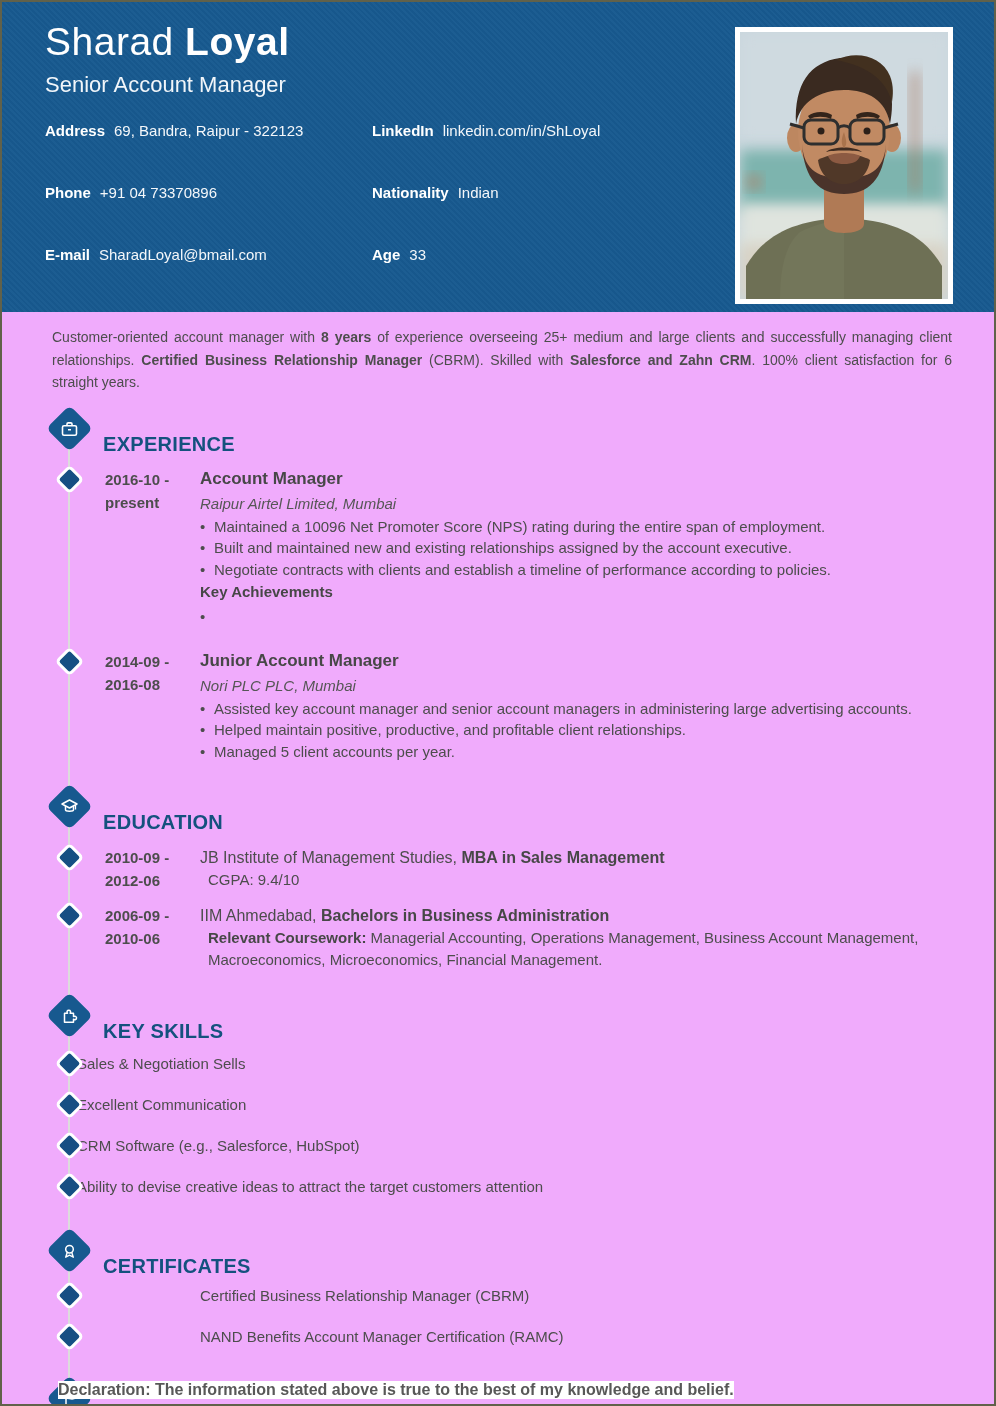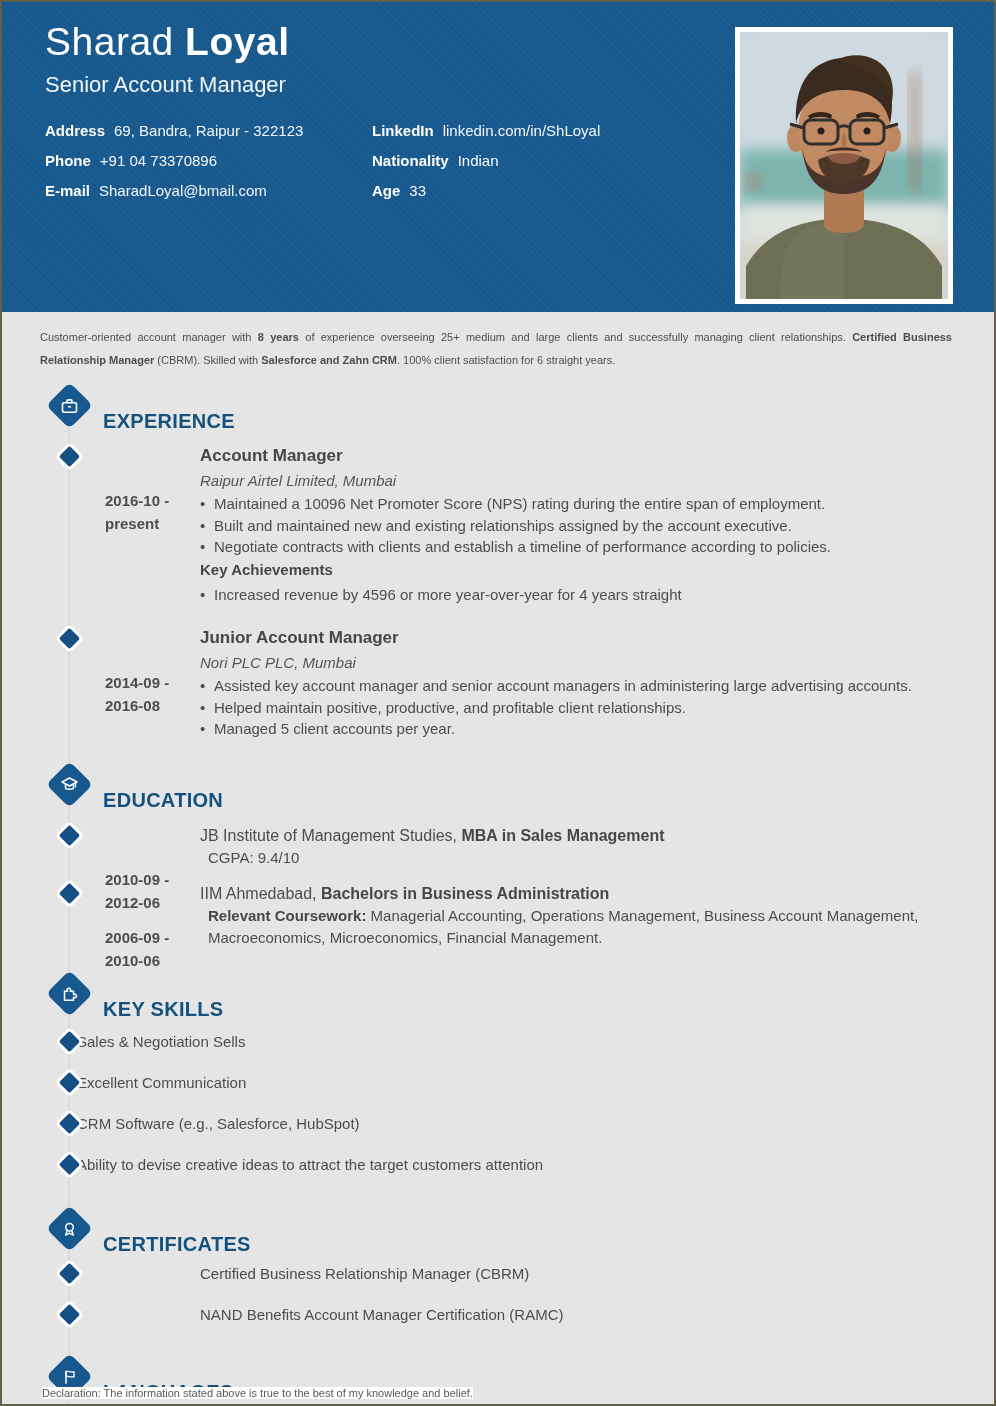--- a/index.html
+++ b/index.html
@@ -3,39 +3,39 @@
 <meta charset="utf-8">
 <style>
   * { margin: 0; padding: 0; box-sizing: border-box; }
   html, body { background: #ffffff; }
   body { font-family: "Liberation Sans", sans-serif; }
 
   .page {
     position: relative;
     width: 996px;
     height: 1406px;
-    background: #e5e5e5;
+    background: #f0abfc;
     border: 2px solid #61614a;
     overflow: hidden;
   }
 
   
   .header {
     position: relative;
     height: 310px;
     background: #17598f;
     background-image: repeating-linear-gradient(45deg, rgba(255,255,255,0.025) 0 2px, rgba(0,0,0,0.02) 2px 4px);
     color: #ffffff;
     padding: 18px 0 0 43px;
   }
   .name { font-size: 39px; font-weight: 400; letter-spacing: 0.5px; line-height: 44px; }
   .name .last { font-weight: 700; }
   .job-title { font-size: 22px; font-weight: 400; margin-top: 8px; color: #f2f6fa; }
   .contact { display: flex; margin-top: 24px; }
-  .contact-col { display: flex; flex-direction: column; }
+  .contact-col { display: flex; flex-direction: column; gap: 32px; }
   .contact-col.left { width: 327px; }
   .contact-row { display: flex; align-items: baseline; height: 30px; font-size: 15px; }
   .contact-label { font-weight: 700; margin-right: 9px; }
   .contact-value { font-weight: 400; color: #f4f7fa; }
 
   .photo-frame {
     position: absolute;
     top: 25px;
     right: 41px;
     width: 218px;
@@ -51,22 +51,22 @@
     position: absolute;
     left: 66px;
     top: 100px;
     bottom: 28px;
     width: 2px;
     background: #dcdcdc;
     z-index: 0;
   }
 
   .summary {
-    padding: 14px 42px 0 38px;
-    font-size: 11px;
+    padding: 14px 42px 0 50px;
+    font-size: 14px;
     line-height: 22.5px;
     color: #4d4d4d;
     text-align: justify;
   }
   .b { font-weight: 700; }
 
   .section-header { position: relative; height: 46px; margin-top: 14px; z-index: 2; }
   .icon-diamond {
     position: absolute;
     left: 51px;
@@ -105,46 +105,46 @@
   .entry .bullet-diamond { top: 4px; }
   .entry-dates {
     position: absolute;
     left: 103px;
     top: 0;
     width: 92px;
     font-size: 15px;
     font-weight: 700;
     color: #4d4d4d;
     line-height: 23px;
-    margin-top: 44px;
   }
   .role { font-size: 17px; font-weight: 700; color: #474747; line-height: 22px; }
   .company { font-size: 15px; font-style: italic; color: #565656; margin-top: 3px; line-height: 21px; }
   .bullets { margin-top: 2px; }
   .bullet-line { display: flex; font-size: 15px; color: #4d4d4d; line-height: 21.5px; }
   .bullet-line .dot { width: 14px; flex: none; text-align: left; }
   .ach-label { font-size: 15px; font-weight: 700; color: #474747; line-height: 24px; }
 
   .edu-school { font-size: 16px; color: #4d4d4d; line-height: 23px; }
   .edu-degree { font-weight: 700; color: #474747; }
   .edu-detail { font-size: 15px; color: #4d4d4d; line-height: 22px; margin-left: 8px; }
   .edu-detail .lbl { font-weight: 700; color: #474747; }
 
   .simple-row { position: relative; padding-left: 75px; padding-right: 42px; margin-top: 11px; height: 30px; font-size: 15px; color: #4d4d4d; z-index: 1; }
   .simple-row .bullet-diamond { top: 1px; }
   .cert-row { padding-left: 198px; }
 
   .declaration {
     position: absolute;
-    left: 40px;
+    left: 56px;
     bottom: 5px;
-    font-size: 11px;
+    font-size: 16px;
     color: #585858;
     z-index: 2;
     background: #fff;
+    font-weight: bold;
   }
 </style>
 </head>
 <body>
 
 <div class="page">
 
   <div class="header">
     <div class="name"><span>Sharad</span> <span class="last">Loyal</span></div>
     <div class="job-title">Senior Account Manager</div>
@@ -265,21 +265,20 @@
             </div>
           <div class="bullet-line">
               <span class="dot">•</span>
               <span>Negotiate contracts with clients and establish a timeline of performance according to policies.</span>
             </div>
         </div>
         <div class="ach-label">Key Achievements</div>
         <div class="bullets">
           <div class="bullet-line">
               <span class="dot">•</span>
-              <span>Increased revenue by 4596 or more year-over-year for 4 years straight</span>
             </div>
         </div>
       </div>
     </div>
 
     <div class="entry" style="margin-top:22px;">
       <span class="bullet-diamond"></span>
       <div class="entry-dates">
         <div>2014-09 -</div>
         <div>2016-08</div>

